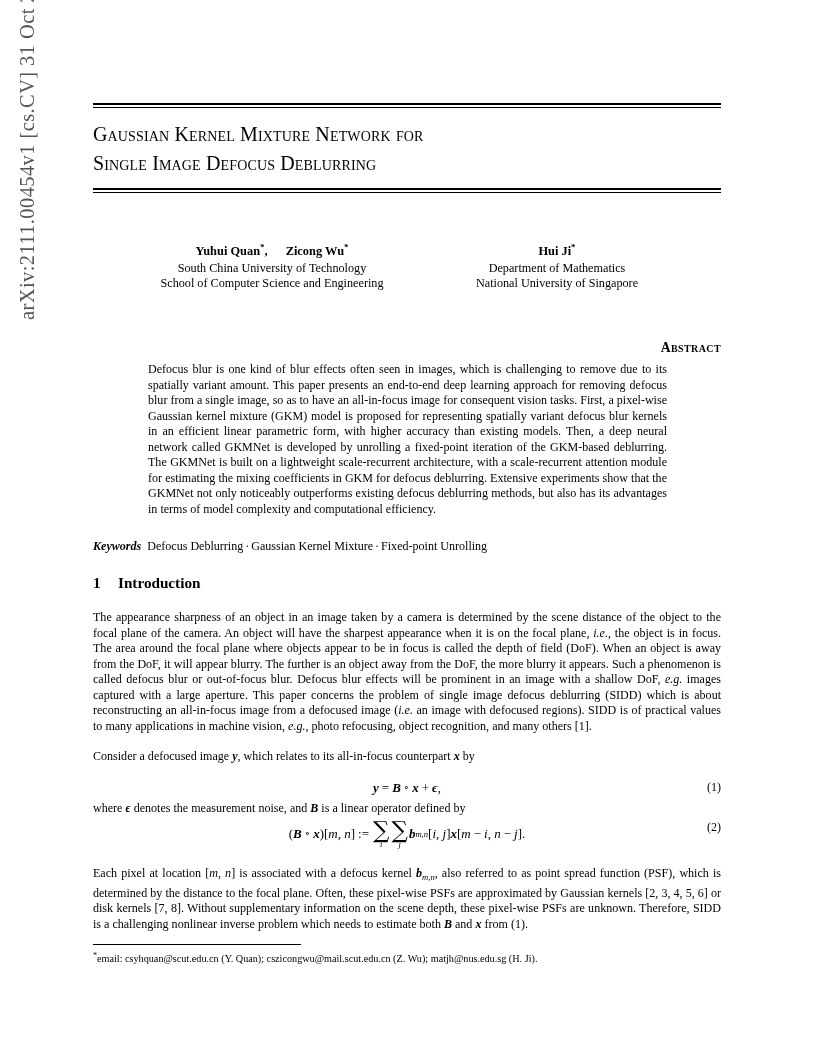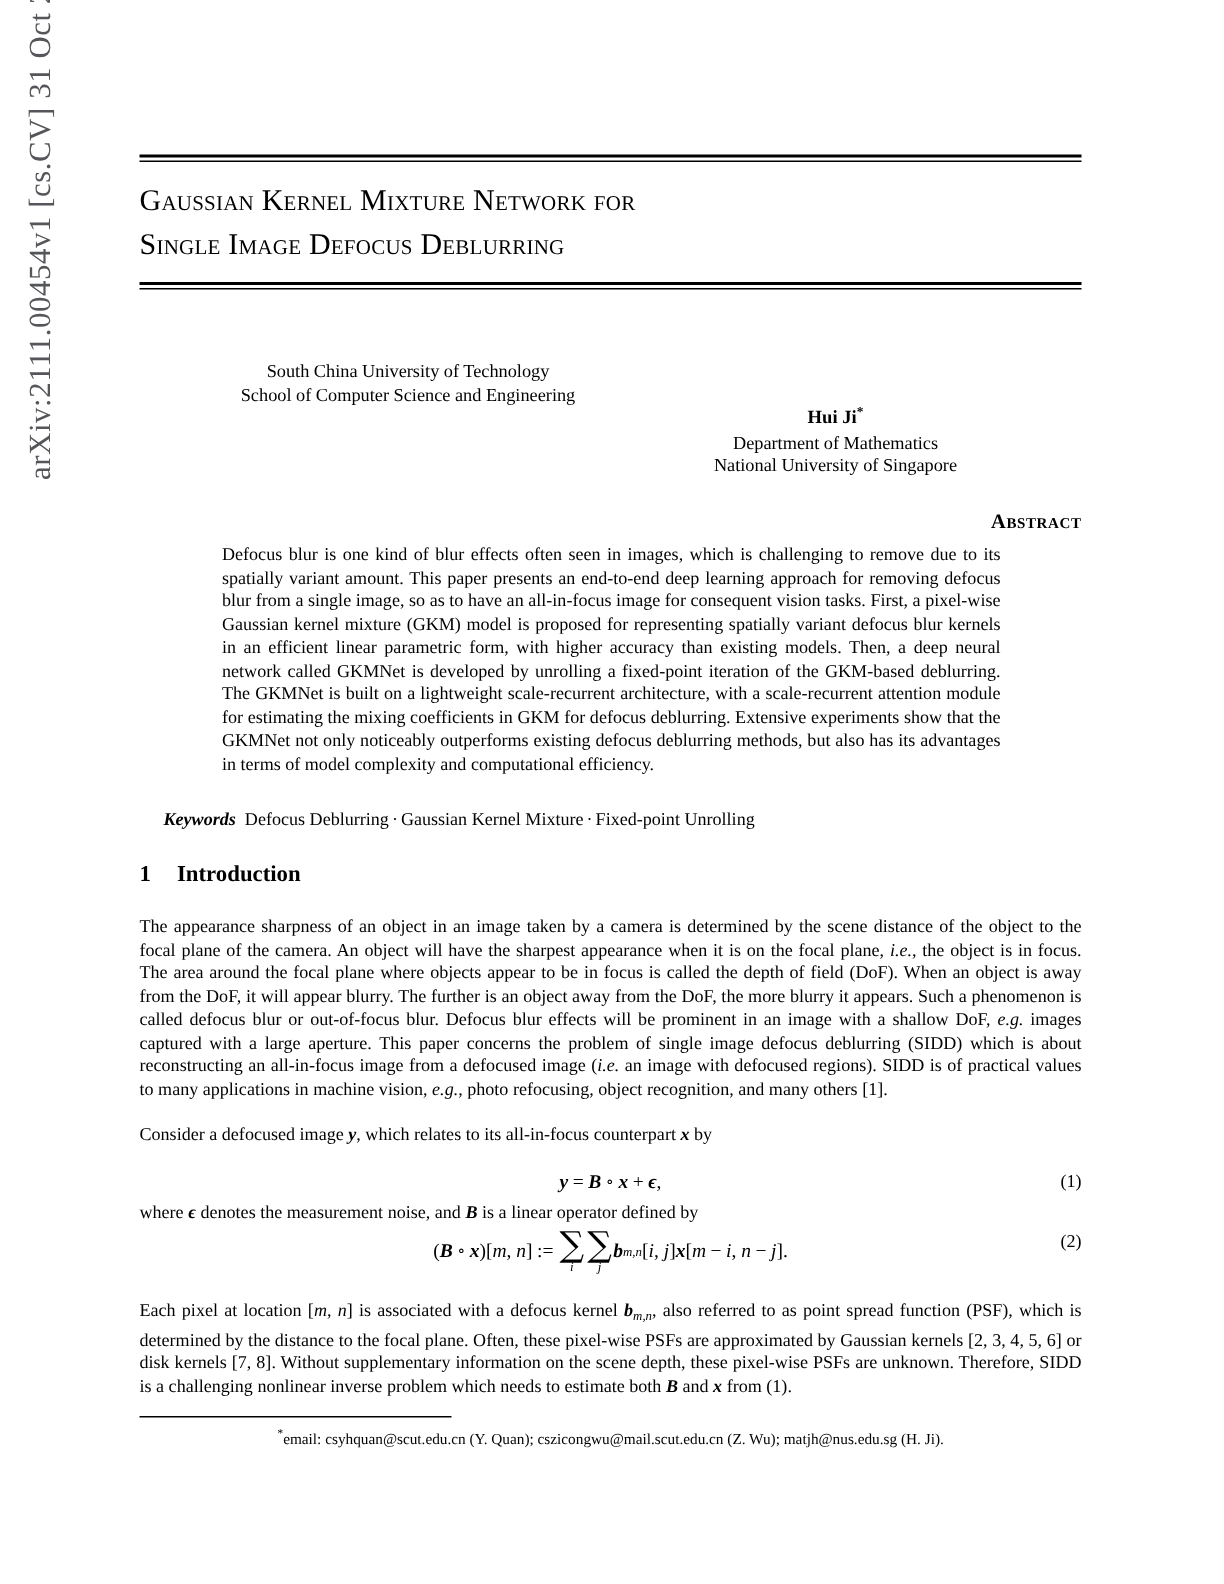--- a/index.html
+++ b/index.html
@@ -82,21 +82,21 @@
     width: 628px;
     display: flex;
     justify-content: center;
   }
   .author-col {
     text-align: center;
     font-size: 12.2px;
     line-height: 15.6px;
   }
   .author-col.left { width: 300px; }
-  .author-col.right { width: 270px; margin-top: 27px; }
+  .author-col.right { width: 270px; }
   .author-names {
     font-weight: bold;
     font-size: 12.4px;
     margin-bottom: 1px;
   }
   .author-names .gap { display: inline-block; width: 18px; }
   .aff { display: block; }
   sup.star { font-size: 9px; vertical-align: super; }
 
   
@@ -117,21 +117,21 @@
     top: 362px;
     width: 519px;
     font-size: 12.05px;
     line-height: 15.55px;
     text-align: justify;
   }
 
   
   .keywords {
     position: absolute;
-    left: 16px;
+    left: 0;
     top: 539px;
     width: 628px;
     font-size: 12.05px;
     line-height: 15.5px;
     font-family: Liberation Serif, serif;
   }
   .keywords .kw-label {
     font-weight: bold;
     font-style: italic;
   }
@@ -225,21 +225,21 @@
     border-top: 1px solid #000;
     height: 0;
   }
   .footnote {
     position: absolute;
     left: 0;
     top: 949px;
     width: 628px;
     font-size: 10.2px;
     line-height: 13px;
-    text-align: center;
+    text-align: left;
   }
   .footnote sup { font-size: 8px; vertical-align: super; }
 </style>
 </head>
 <body>
 
 <div class="arxiv-stamp">arXiv:2111.00454v1  [cs.CV]  31 Oct 2021</div>
 
 <div class="page">
 
@@ -247,20 +247,23 @@
 
   <div class="title">
     <span class="ln">Gaussian Kernel Mixture Network for</span>
     <span class="ln">Single Image Defocus Deblurring</span>
   </div>
 
   <div class="rule-bottom"></div>
 
   <div class="authors">
     <div class="author-col left">
+      <div class="author-names">
+        <span>Yuhui Quan</span><sup class="star">*</sup><span>,</span><span class="gap"></span><span>Zicong Wu</span><sup class="star">*</sup>
+      </div>
       <span class="aff">South China University of Technology</span>
       <span class="aff">School of Computer Science and Engineering</span>
     </div>
     <div class="author-col right">
       <div class="author-names">
         <span>Hui Ji</span><sup class="star">*</sup>
       </div>
       <span class="aff">Department of Mathematics</span>
       <span class="aff">National University of Singapore</span>
     </div>

